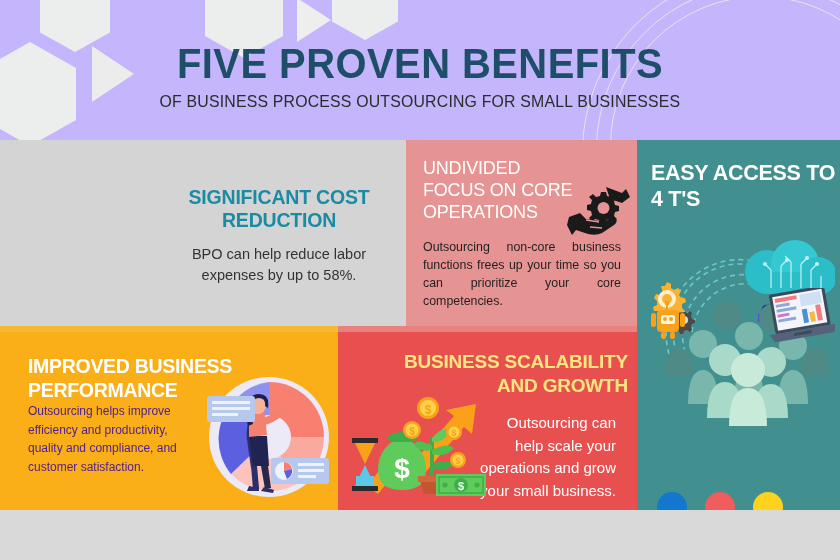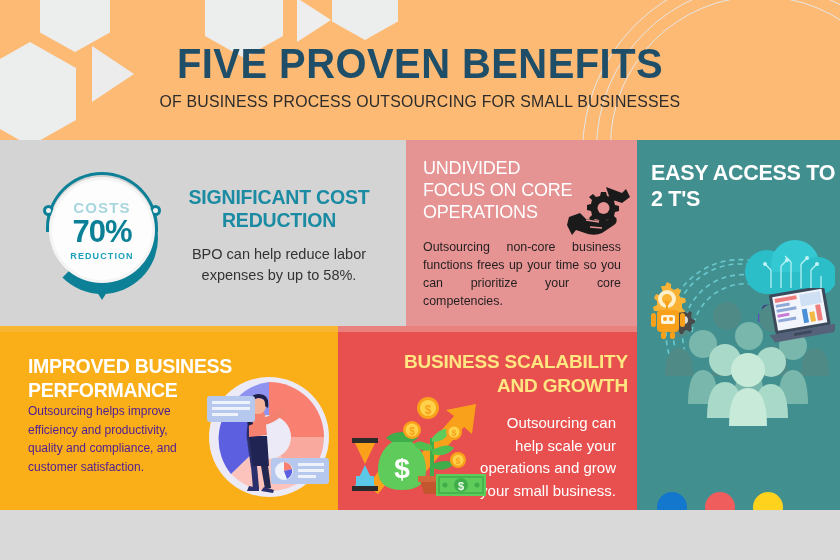--- a/index.html
+++ b/index.html
@@ -12,21 +12,21 @@
   .page {
     position: relative;
     width: 840px; height: 560px;
     background: #d9d9d9;
   }
 
   
   .header {
     position: absolute; left: 0; top: 0;
     width: 840px; height: 156px;
-    background: #fdba74;
+    background: #c4b5fd;
     overflow: hidden;
   }
   .hex {
     position: absolute;
     background: #eceded;
     clip-path: polygon(50% 0%, 100% 25%, 100% 75%, 50% 100%, 0% 75%, 0% 25%);
   }
   .hex.h1 { left: 40px; top: -26px; width: 70px; height: 78px; }
   .hex.h2 { left: -16px; top: 42px; width: 92px; height: 104px; }
   .hex.h3 { left: 205px; top: -30px; width: 78px; height: 88px; }
@@ -201,53 +201,41 @@
     <div class="tri t1"></div>
     <div class="tri t2"></div>
     <div class="swoosh s1"></div>
     <div class="swoosh s2"></div>
     <div class="swoosh s3"></div>
     <div class="main-title">FIVE PROVEN BENEFITS</div>
     <div class="sub-title">OF BUSINESS PROCESS OUTSOURCING FOR SMALL BUSINESSES</div>
   </div>
 
   <div class="panel p1">
-    <div class="gauge">
-      <div class="arc-bottom"></div>
-      <div class="pin"></div>
-      <div class="top-arc"></div>
-      <div class="knob left"></div>
-      <div class="knob right"></div>
-      <div class="disc">
-        <div class="g-costs">COSTS</div>
-        <div class="g-value">70%</div>
-        <div class="g-red">REDUCTION</div>
-      </div>
-    </div>
     <div class="p1-title">SIGNIFICANT COST REDUCTION</div>
     <div class="p1-body">BPO can help reduce labor expenses by up to 58%.</div>
   </div>
 
   <div class="panel p2">
     <div class="p2-title">UNDIVIDED FOCUS ON CORE OPERATIONS</div>
     <svg class="gear-hand" viewBox="0 0 66 56">
       <g fill="#1a1a1a">
         <path d="M40 4 L56 10 L60 6 L64 14 L56 20 L44 16 Z"></path>
         <path d="M30 14 l4 -1 l1 -4 l5 0 l1 4 l4 1 l3 -3 l3 4 l-3 3 l1 4 l4 1 l0 5 l-4 1 l-1 4 l3 3 l-4 3 l-3 -3 l-4 1 l-1 4 l-5 0 l-1 -4 l-4 -1 l-3 3 l-3 -4 l3 -3 l-1 -4 l-4 -1 l0 -5 l4 -1 l1 -4 l-3 -3 l4 -3 Z"></path>
         <circle cx="37.5" cy="25" r="6" fill="#e59393"></circle>
         <path d="M3 34 L14 30 L20 36 L34 38 Q42 38 44 35 Q48 33 50 36 Q52 39 48 42 L36 50 Q30 53 22 51 L10 47 L6 52 L1 42 Z"></path>
       </g>
       <path d="M20 37 L33 39" stroke="#e59393" stroke-width="1.3" fill="none"></path>
       <path d="M24 44 L36 45" stroke="#e59393" stroke-width="1.3" fill="none"></path>
     </svg>
     <div class="p2-body">Outsourcing non-core business functions frees up your time so you can prioritize your core competencies.</div>
   </div>
 
   <div class="panel p3">
-    <div class="p3-title">EASY ACCESS TO 2 T'S</div>
+    <div class="p3-title">EASY ACCESS TO 4 T'S</div>
 
     <svg class="team" viewBox="0 0 180 190">
 
       <g fill="none" stroke="#6fd3d8" stroke-width="1.6" stroke-dasharray="5 4" opacity="0.85">
         <path d="M14 118 A74 74 0 0 1 150 62"></path>
         <path d="M22 118 A66 66 0 0 1 148 72"></path>
         <path d="M30 116 A58 58 0 0 1 146 82"></path>
         <path d="M38 114 A50 50 0 0 1 144 90"></path>
       </g>
 

